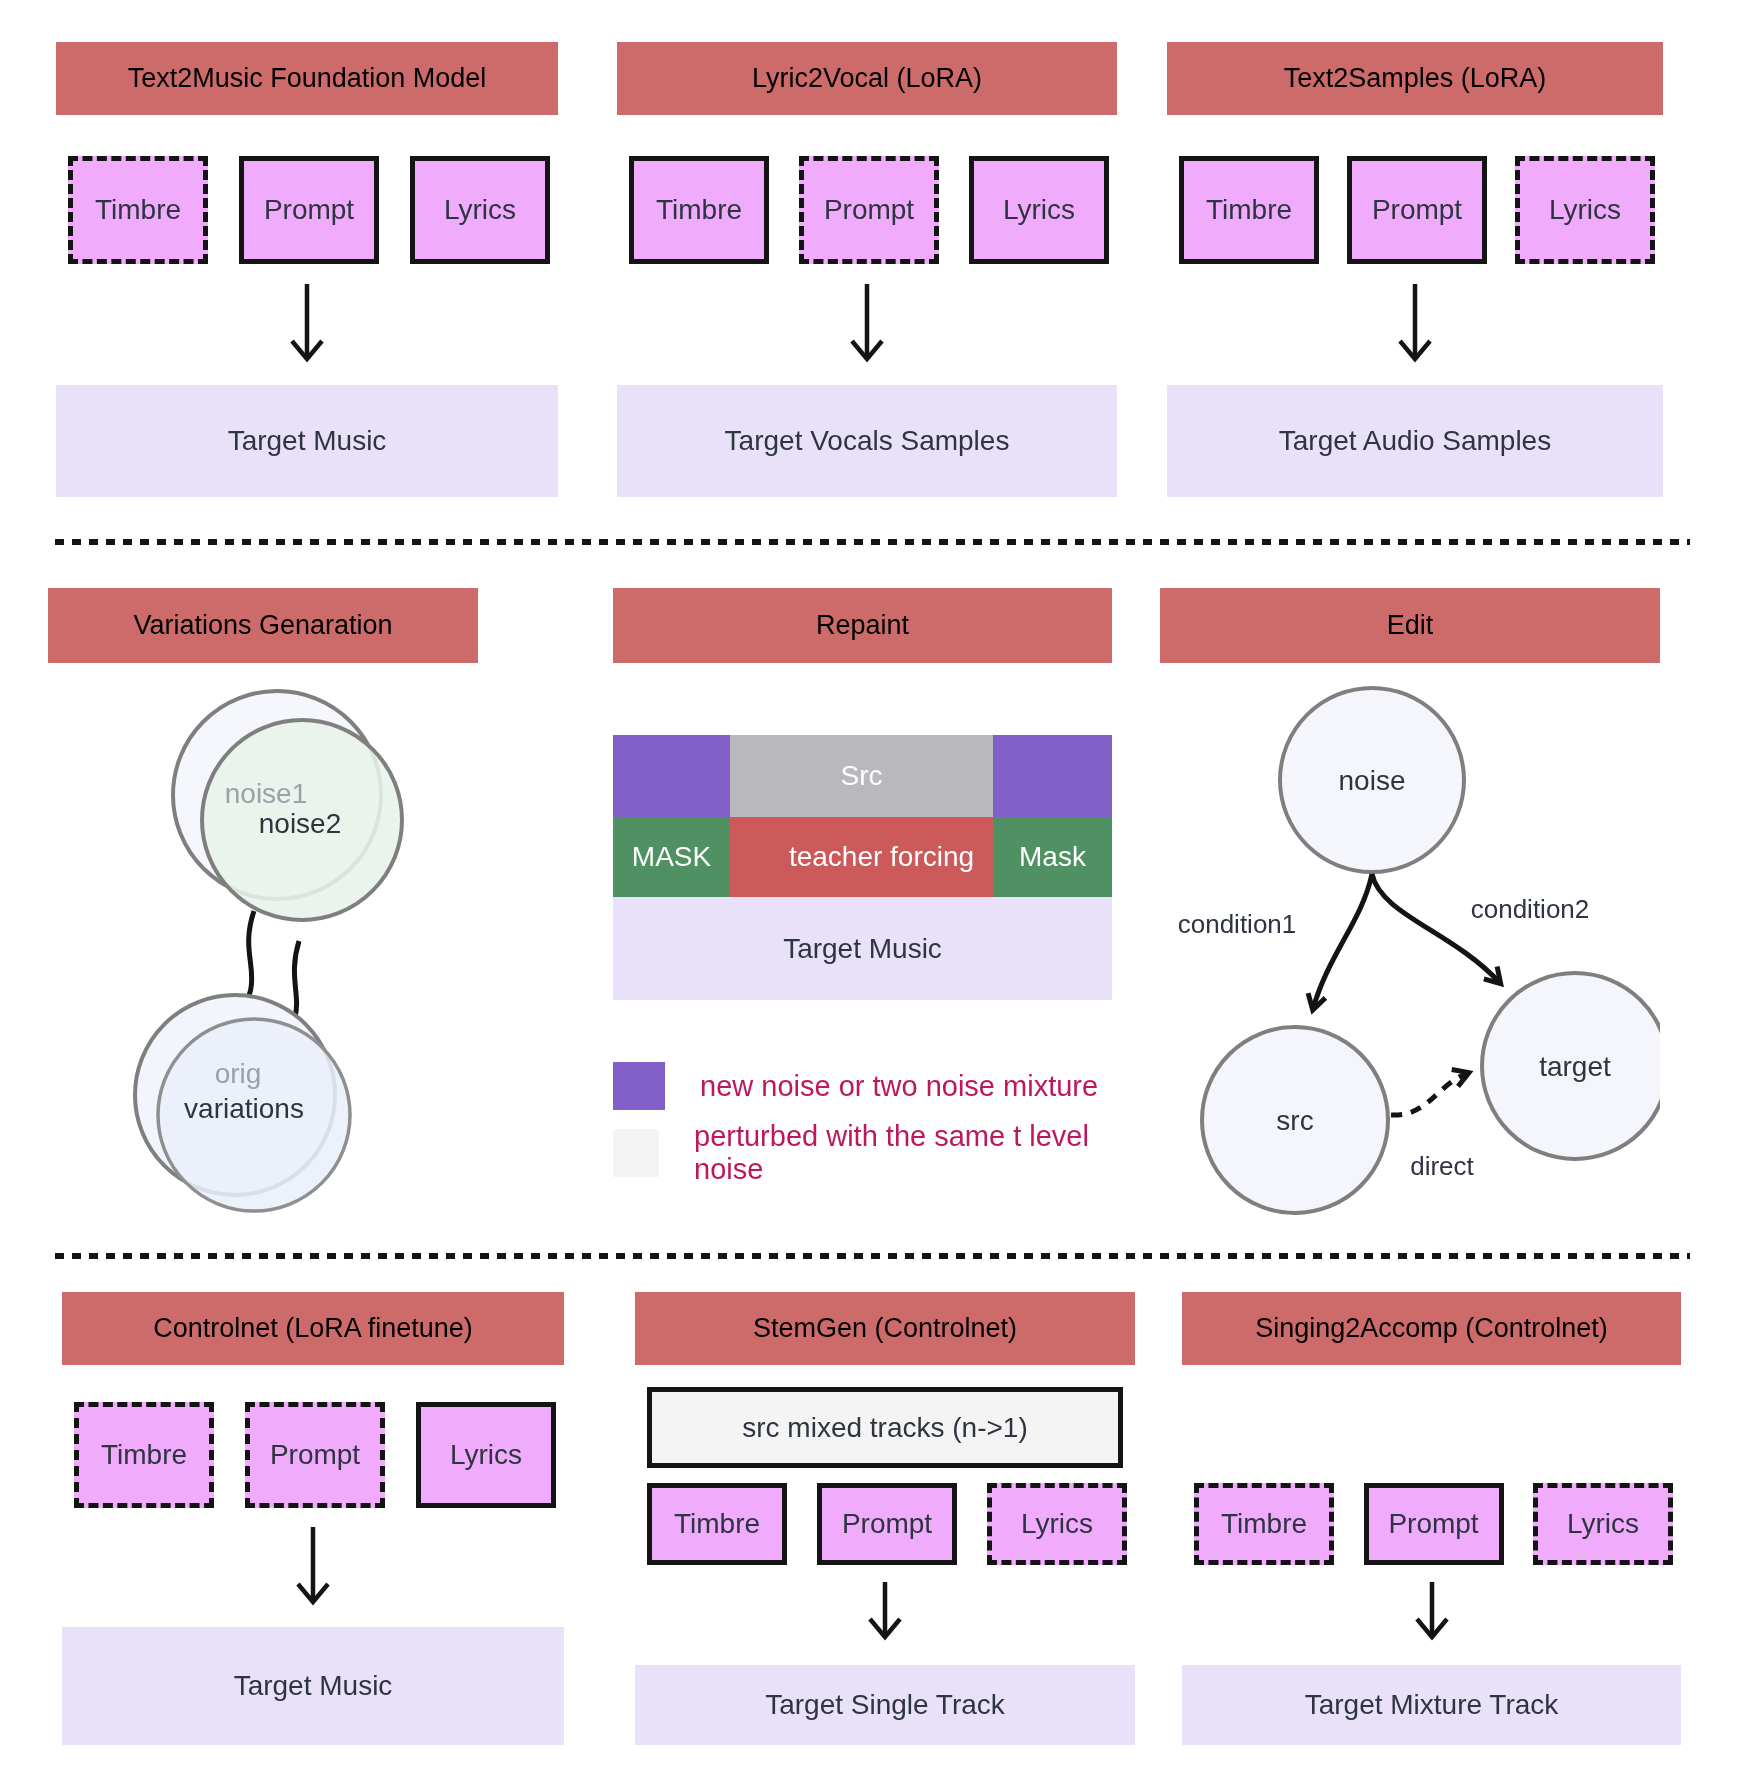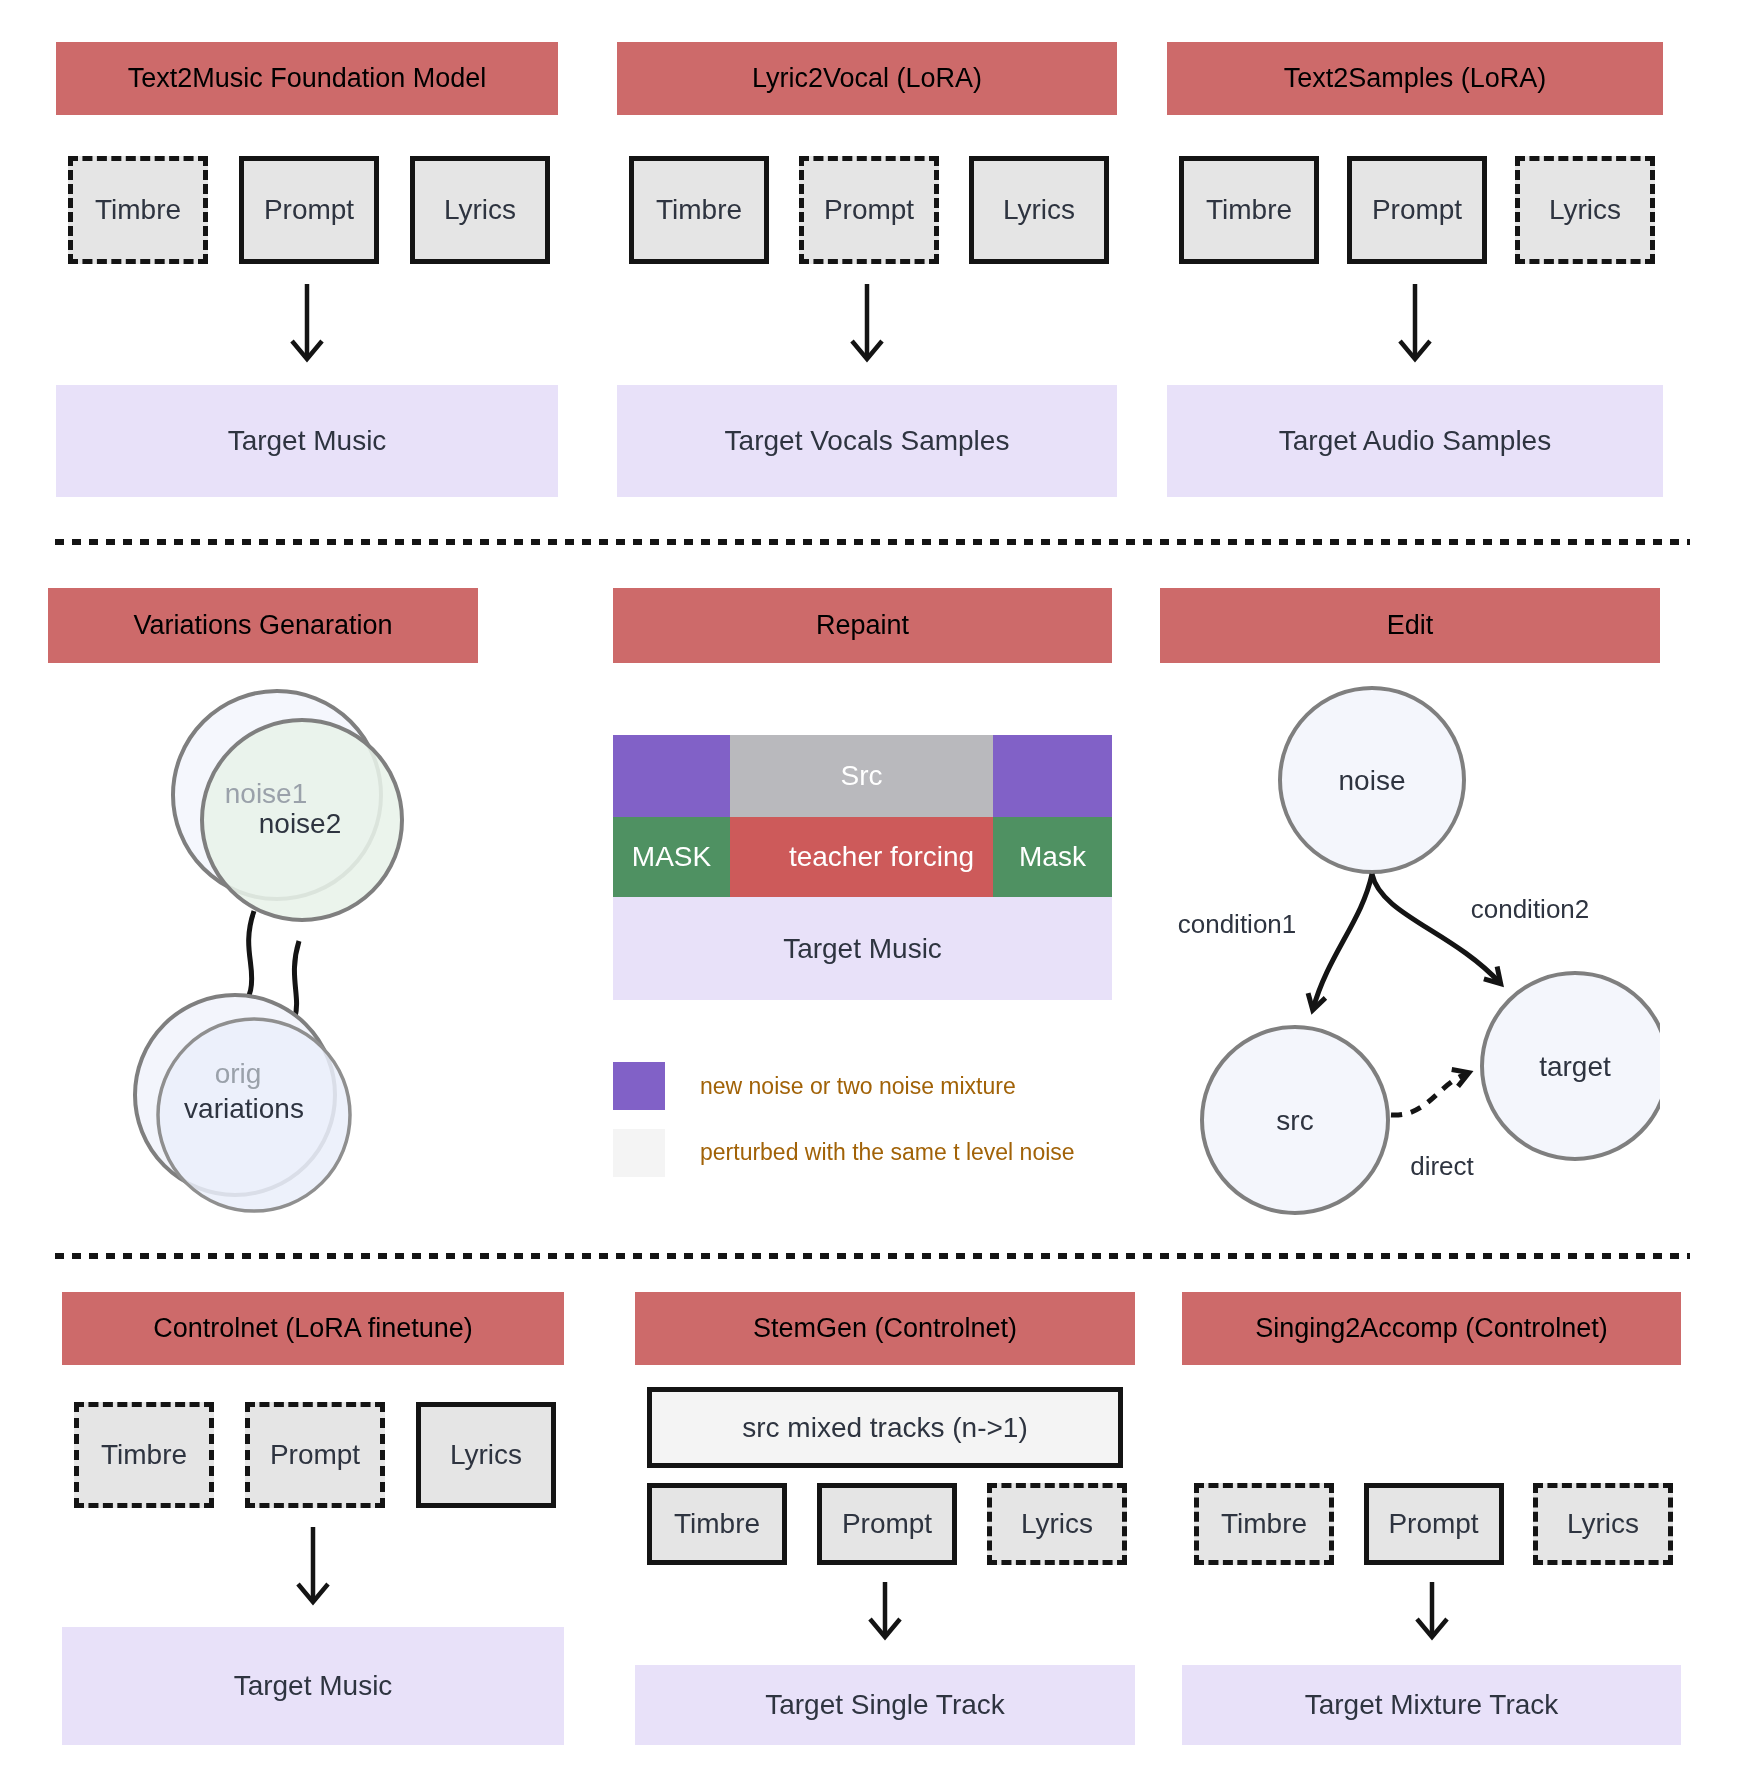--- a/index.html
+++ b/index.html
@@ -9,21 +9,21 @@
   }
   .panel { position:absolute; }
   .hdr {
     position:absolute; left:0; right:0; top:0; height:73px; background:#cd6a6a;
     color:#000000; display:flex; align-items:center; justify-content:center; font-size:27px;
   }
   .hdr.tall { height:75px; }
   .inrow { position:absolute; left:12px; right:8px; display:flex; justify-content:space-between; }
   .inbox {
     width:140px; height:108px; box-sizing:border-box; border:5px solid #141414;
-    background:#e5e5e5; display:flex; align-items:center; justify-content:center; font-size:28px;
+    background:#f0abfc; display:flex; align-items:center; justify-content:center; font-size:28px;
   }
   .inbox.dashed { border-style:dashed; }
   .inbox.short { height:82px; }
   .inbox.mid { height:106px; }
   .srcbox {
     position:absolute; left:12px; right:12px; height:81px; box-sizing:border-box;
     border:5px solid #141414; background:#f4f4f4; display:flex; align-items:center;
     justify-content:center; font-size:28px;
   }
   .outbox {
@@ -39,21 +39,21 @@
   .rp-grid { position:absolute; top:147px; left:0; width:499px; }
   .rp-row { display:flex; }
   .rp-cell { box-sizing:border-box; display:flex; align-items:center; justify-content:center; color:#fff; font-size:28px; }
   .rp-purple { background:#8161c7; }
   .rp-gray { background:#b9b9bd; }
   .rp-green { background:#4f9162; }
   .rp-red { background:#cd5a5a; }
   .rp-target { height:103px; background:#e8e1f9; display:flex; align-items:center; justify-content:center; color:#2e3440; font-size:28px; }
   .lg-row { position:absolute; left:0; display:flex; align-items:center; }
   .lg-swatch { width:52px; height:48px; }
-  .lg-label { margin-left:35px; font-size:23px; color:#a16207; }
+  .lg-label { margin-left:35px; font-size:29px; color:#be185d; }
   svg text { font-family:"Liberation Sans","DejaVu Sans",sans-serif; }
 </style>
 </head>
 <body>
 
 <div class="canvas">
 
   <div class="panel" style="left:56px; top:42px; width:502px; height:455px;">
     <div class="hdr">Text2Music Foundation Model</div>
     <div class="inrow" style="top:114px;">

